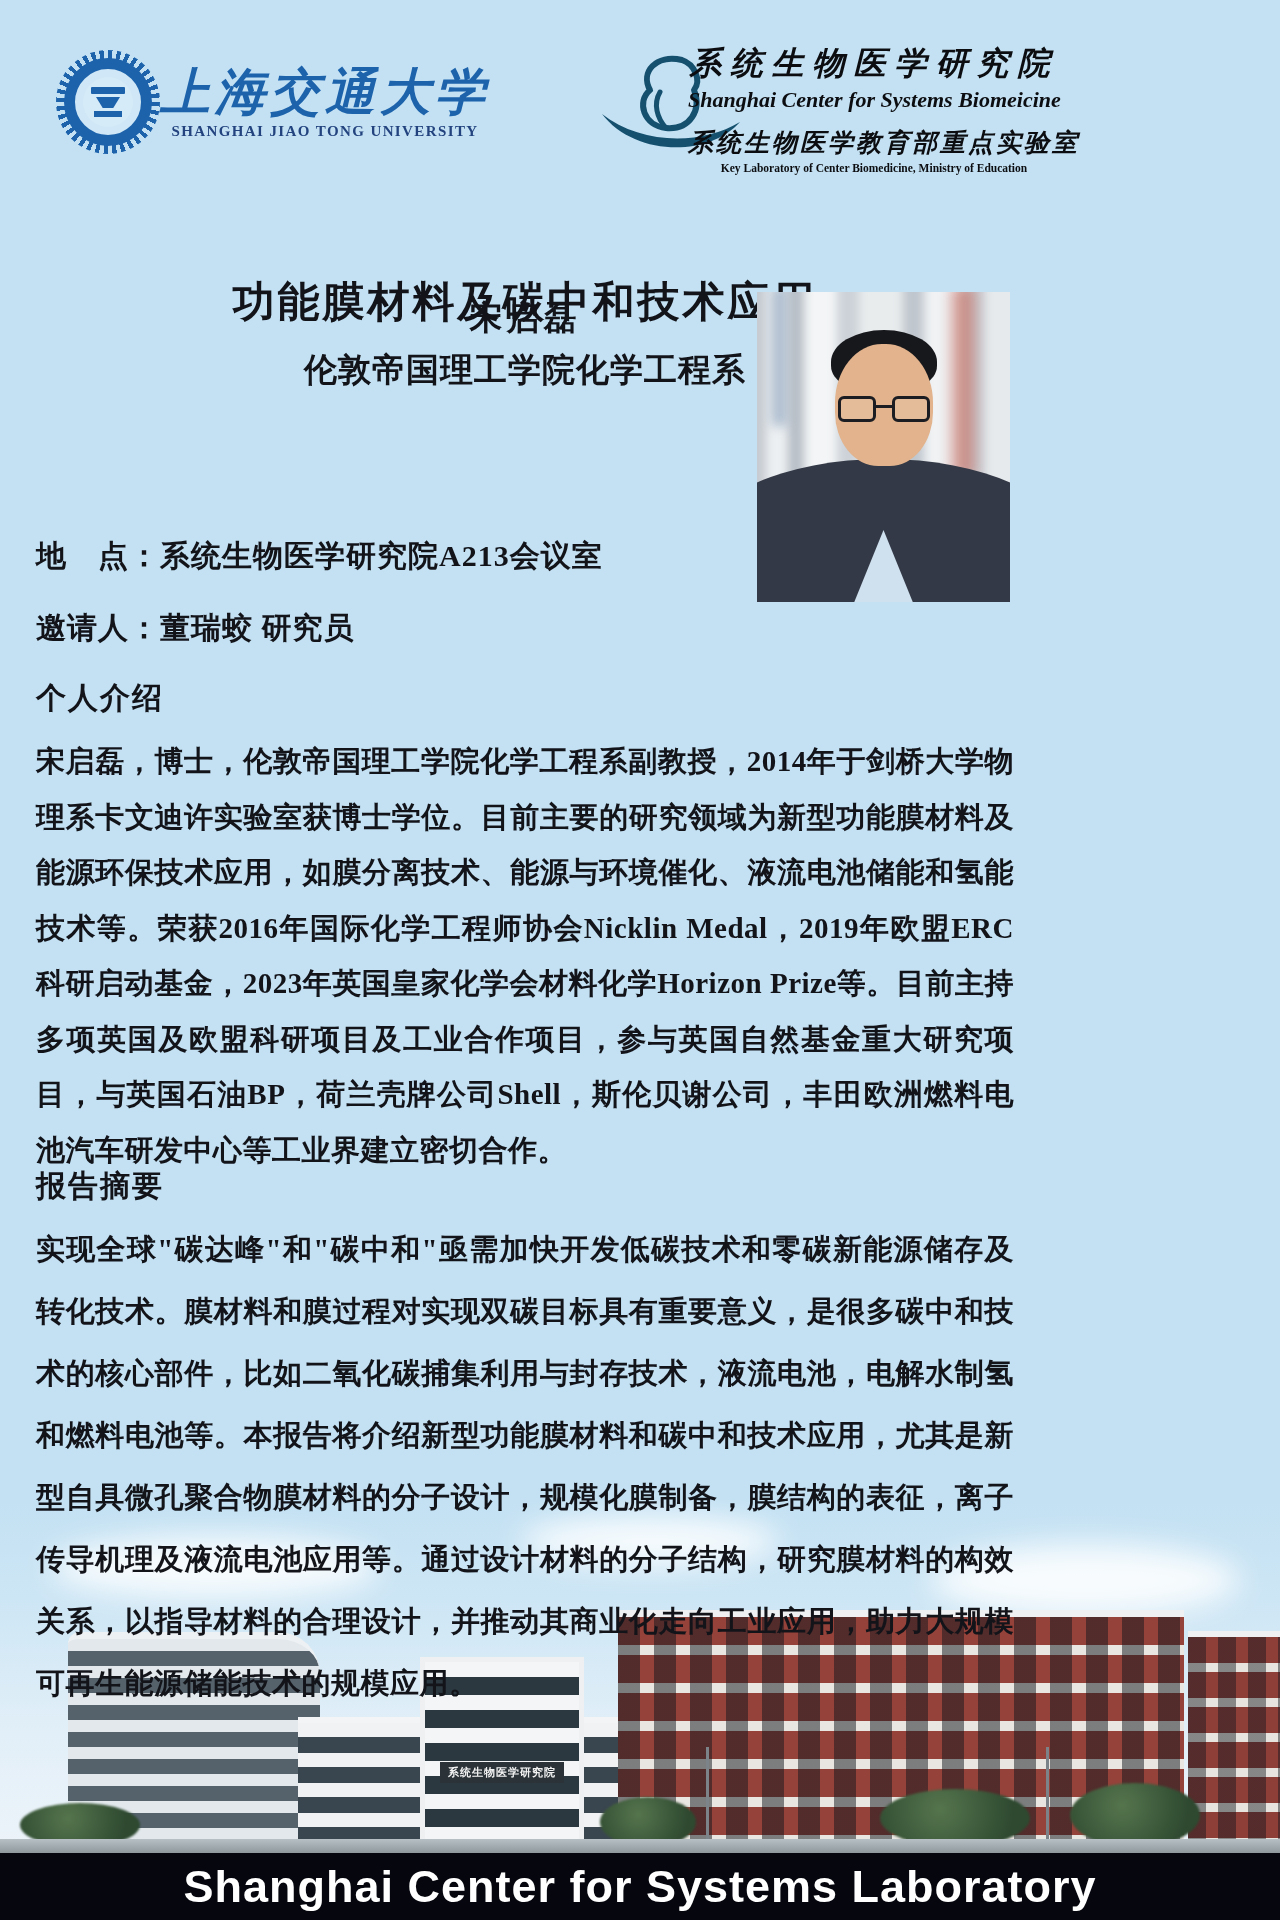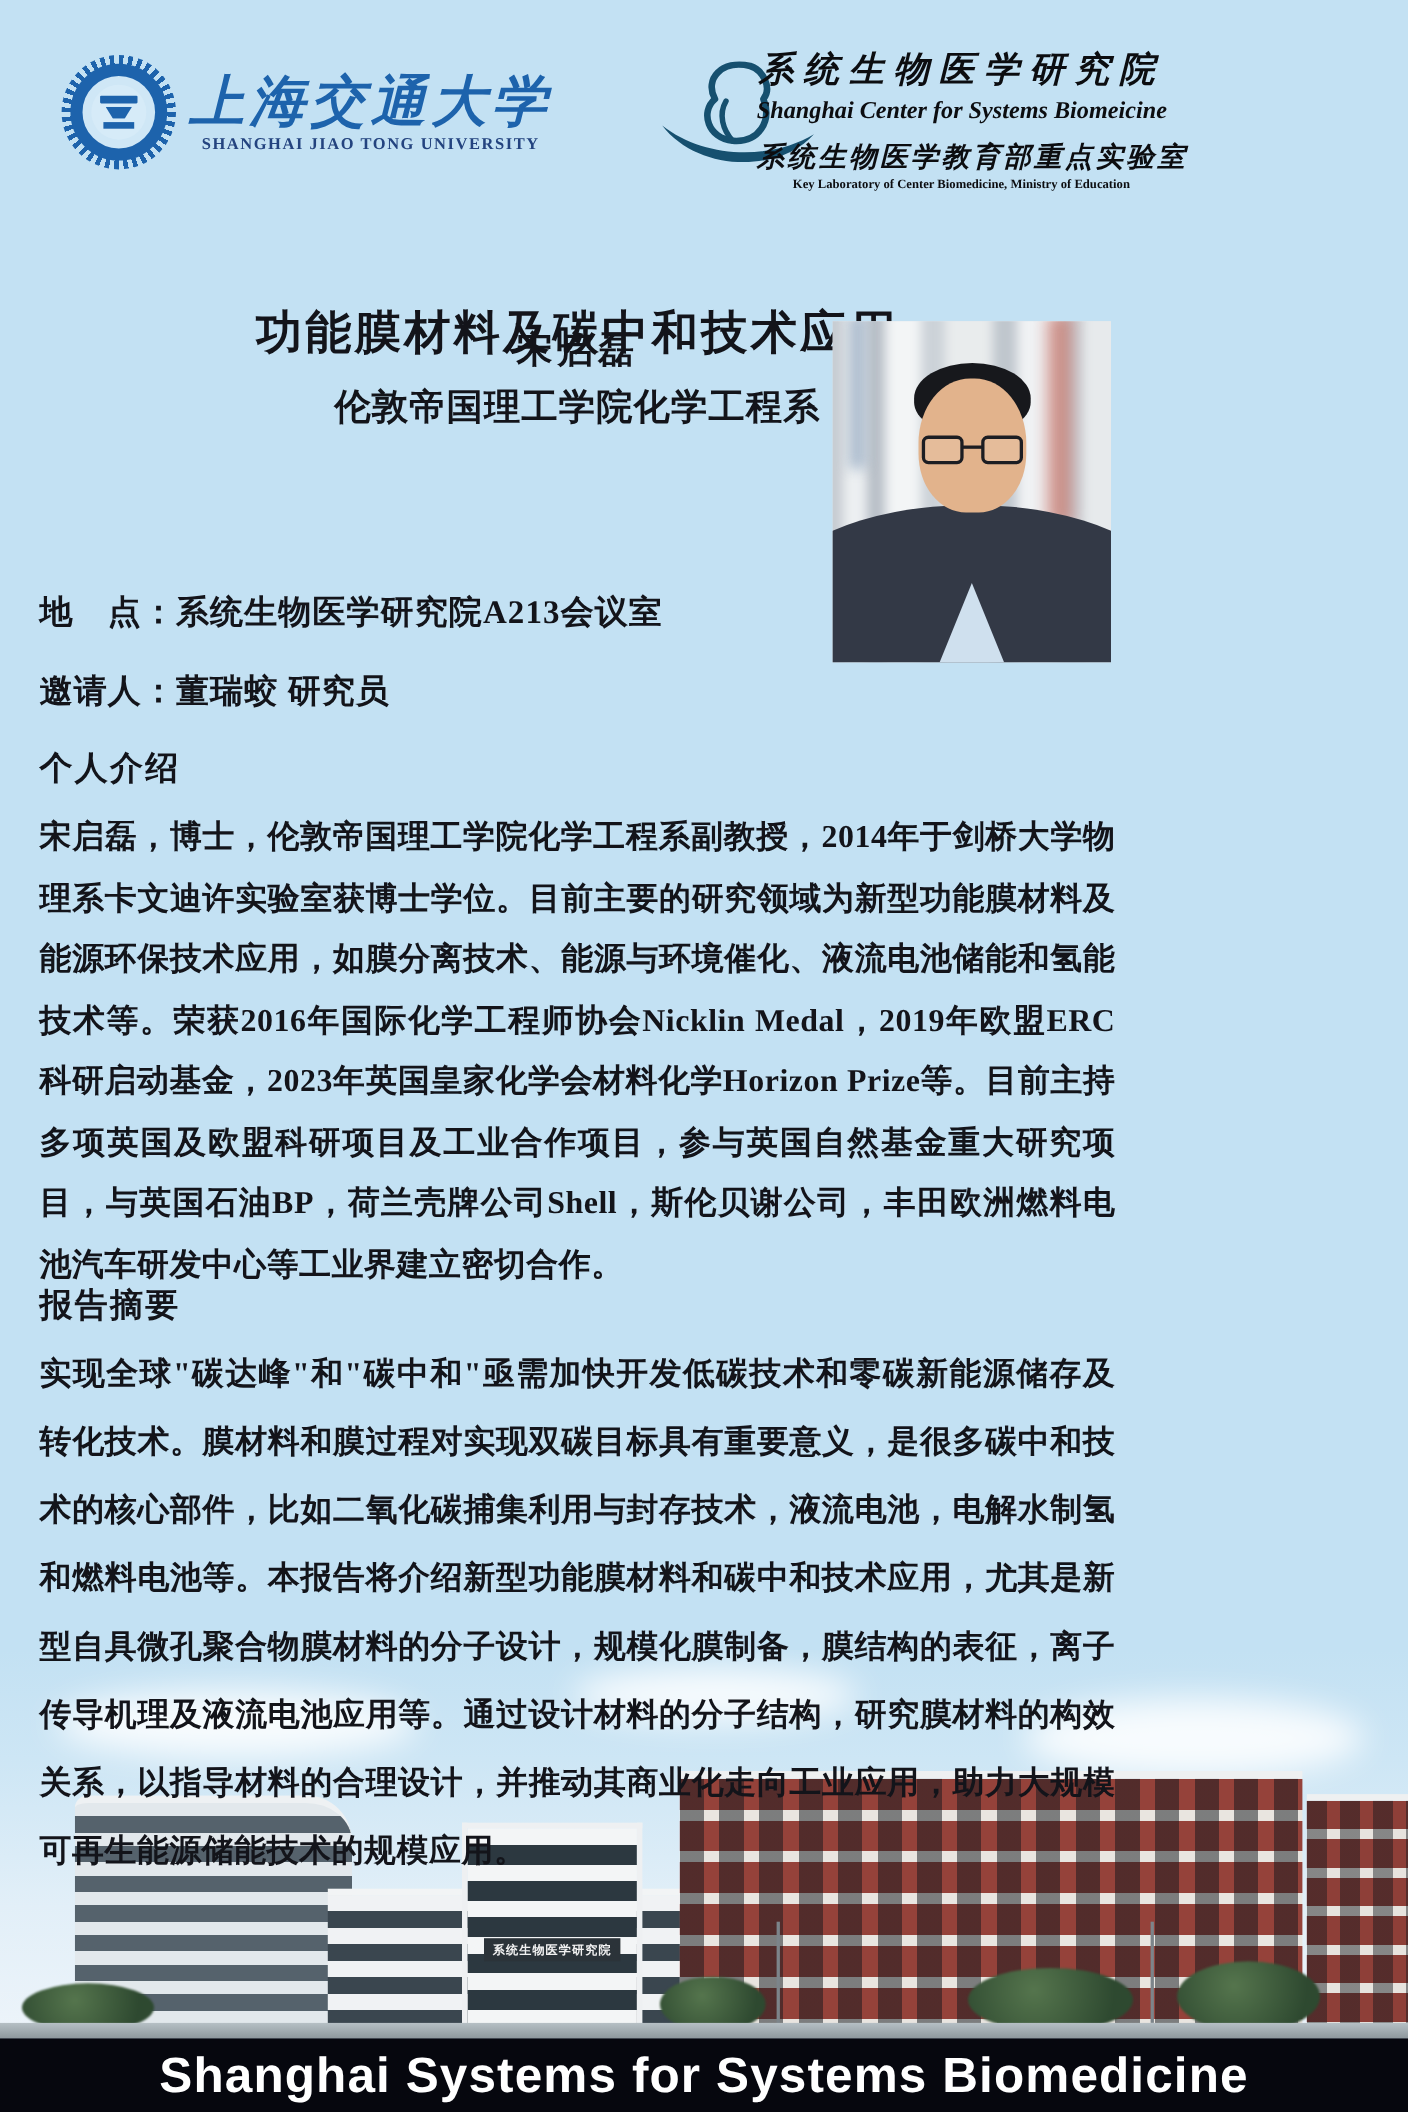--- a/index.html
+++ b/index.html
@@ -4,21 +4,21 @@
 <style>
   html,body{margin:0;padding:0;}
   .poster{
     position:relative; width:1280px; height:1920px; overflow:hidden;
     background:var(--page-bg,#c3e1f3);
     font-family:"Liberation Serif","DejaVu Serif",serif;
     color:#13141a;
   }
 
   
-  .hdr-left{position:absolute; top:50px; left:56px; display:flex; align-items:center; gap:12px;}
+  .hdr-left{position:absolute; top:50px; left:56px; display:flex; align-items:center; gap:0;}
   .seal{position:relative; width:104px; height:104px; border-radius:50%;
         background:repeating-conic-gradient(var(--sjtu-blue,#1d63ac) 0deg 5deg, rgba(0,0,0,0) 5deg 10deg);}
   .seal-band{position:absolute; inset:8px; border-radius:50%; border:11px solid var(--sjtu-blue,#1d63ac); background:#cfe7f6;}
   .seal-core{position:absolute; inset:27px; border-radius:50%; background:#d6ebf8;
              display:flex; flex-direction:column; align-items:center; justify-content:center; gap:3px;}
   .anvil-top{width:34px; height:7px; background:var(--sjtu-blue,#1d63ac); border-radius:1px;}
   .anvil-mid{width:24px; height:11px; background:var(--sjtu-blue,#1d63ac); clip-path:polygon(0 0,100% 0,72% 100%,28% 100%);}
   .anvil-base{width:28px; height:6px; background:var(--sjtu-blue,#1d63ac);}
   .sjtu-text{display:flex; flex-direction:column; align-items:center;}
   .sjtu-zh{font-size:50px; font-weight:bold; font-style:italic; color:var(--sjtu-blue,#1d63ac); letter-spacing:5px; line-height:1.1; white-space:nowrap;}
@@ -194,16 +194,16 @@
     <div class="tree t1"></div>
     <div class="tree t2"></div>
     <div class="tree t3"></div>
     <div class="tree t4"></div>
     <div class="pole p1"></div>
     <div class="pole p2"></div>
     <div class="ground"></div>
   </div>
 
   <div class="banner">
-    <span class="banner-text">Shanghai Systems for Systems Biomedicine</span>
+    <span class="banner-text">Shanghai Center for Systems Laboratory</span>
   </div>
 
 </div>
 
 </body></html>

